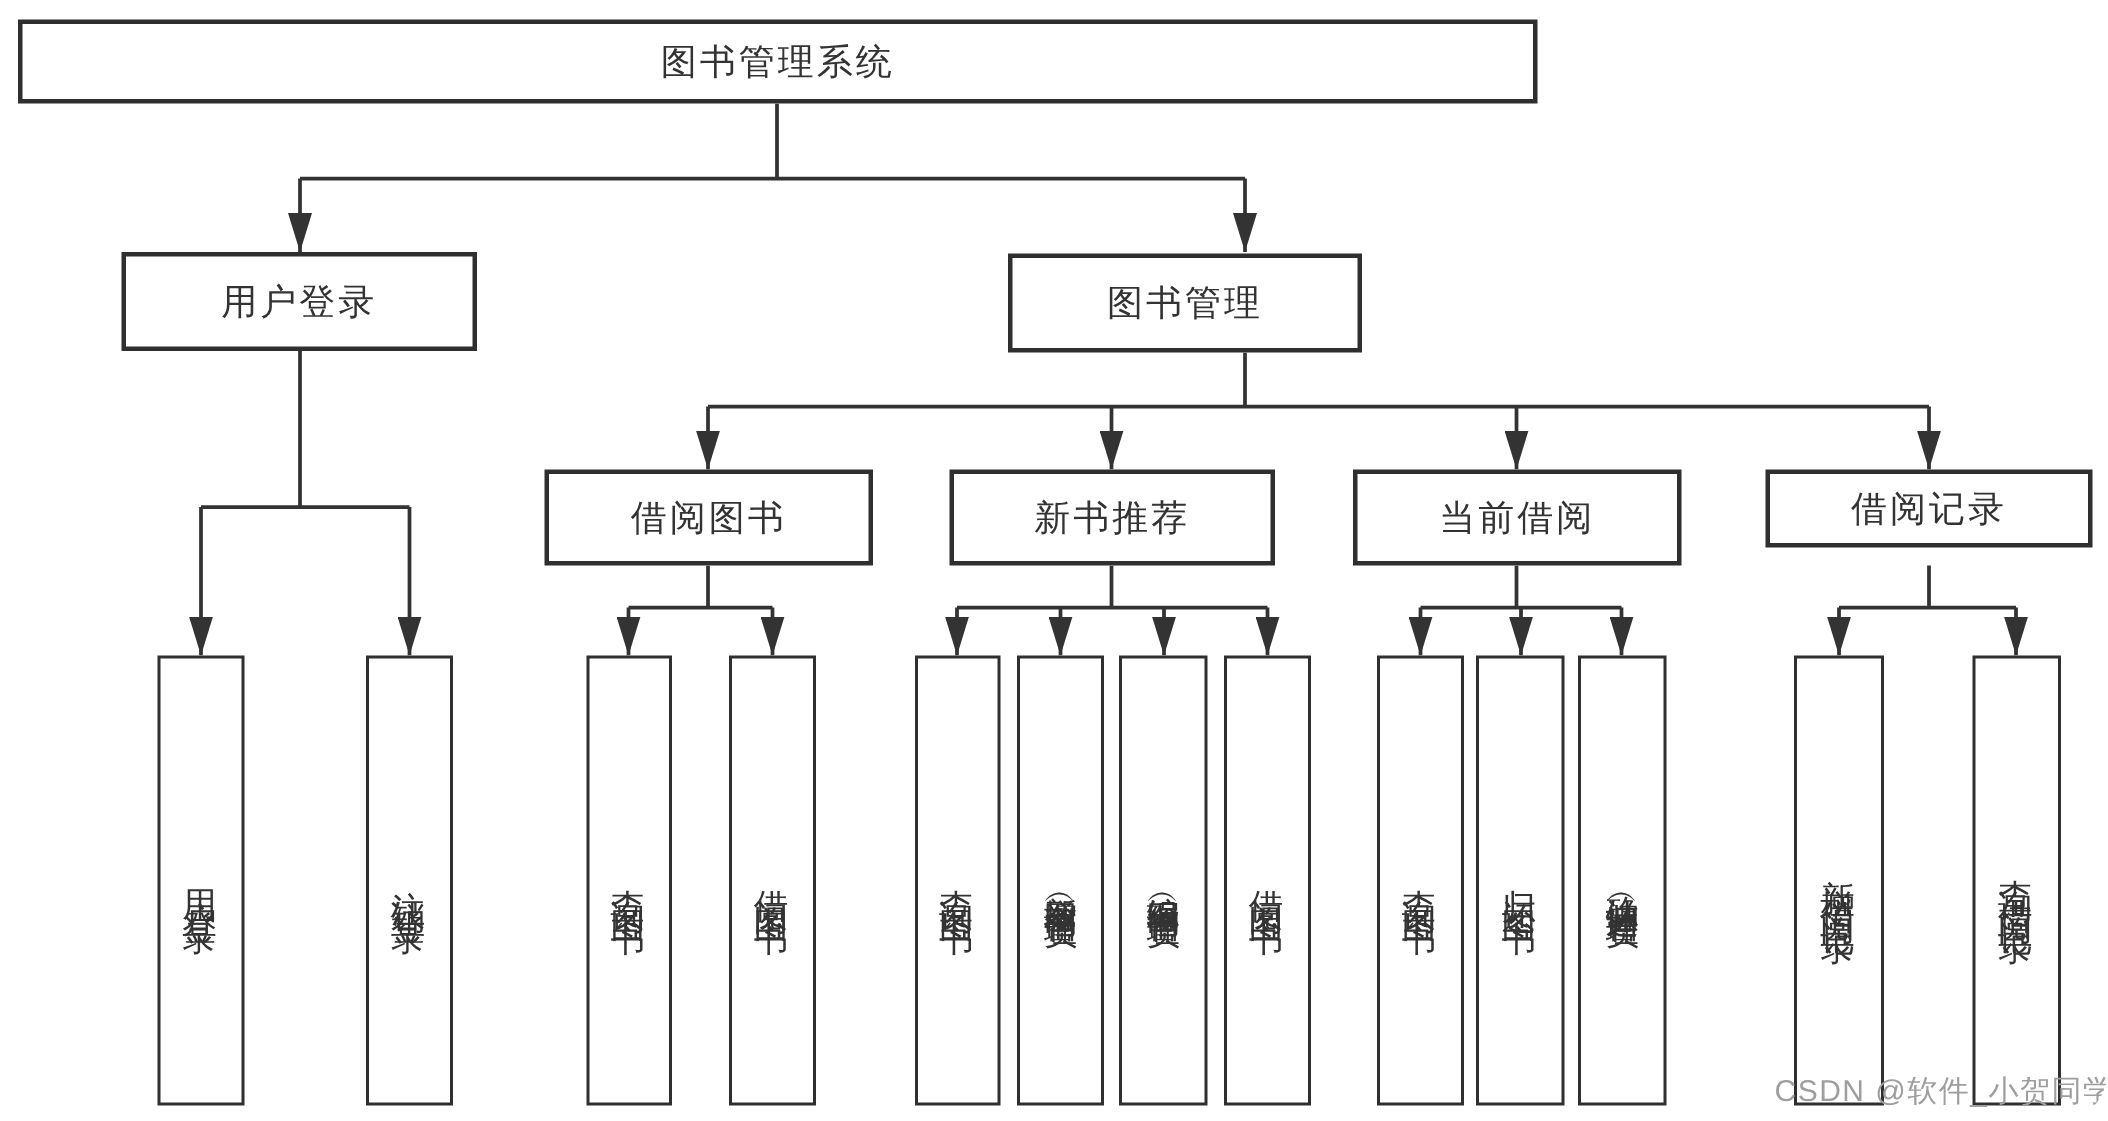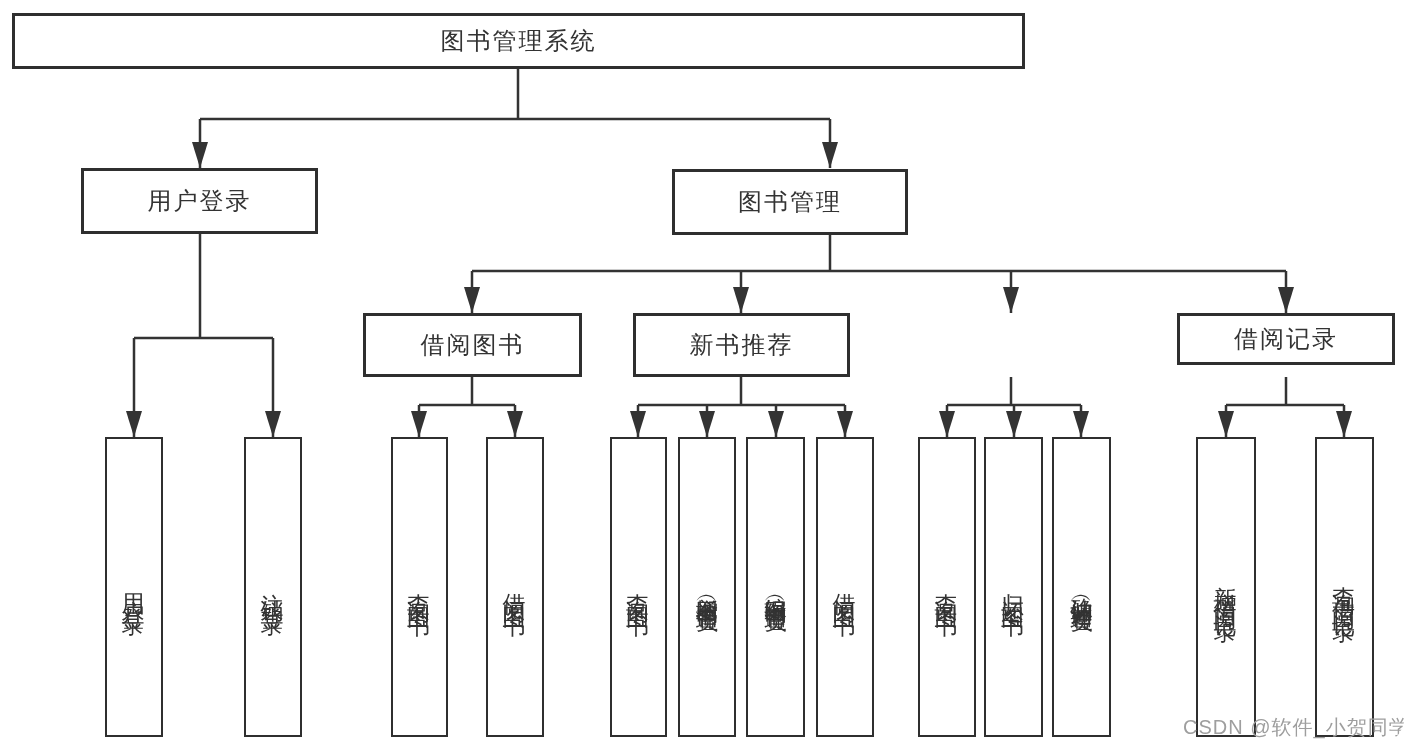--- a/index.html
+++ b/index.html
@@ -66,20 +66,21 @@
     </g>
   </svg>
 
   <div class="box" style="left:12px;top:13px;width:1013px;height:56px">图书管理系统</div>
 
   <div class="box" style="left:81px;top:168px;width:237px;height:66px">用户登录</div>
   <div class="box" style="left:672px;top:169px;width:236px;height:66px">图书管理</div>
 
   <div class="box" style="left:363px;top:313px;width:219px;height:64px">借阅图书</div>
   <div class="box" style="left:633px;top:313px;width:217px;height:64px">新书推荐</div>
+  <div class="box" style="left:902px;top:313px;width:219px;height:64px">当前借阅</div>
   <div class="box" style="left:1177px;top:313px;width:218px;height:52px">借阅记录</div>
 
   <div class="box leaf" style="left:105px;top:437px;width:58px;height:300px">用户登录</div>
   <div class="box leaf" style="left:244px;top:437px;width:58px;height:300px">注销登录</div>
 
   <div class="box leaf" style="left:391px;top:437px;width:57px;height:300px">查询图书</div>
   <div class="box leaf" style="left:486px;top:437px;width:58px;height:300px">借阅图书</div>
 
   <div class="box leaf" style="left:610px;top:437px;width:57px;height:300px">查询图书</div>
   <div class="box leaf long" style="left:678px;top:437px;width:58px;height:300px">新增图书（管理员）</div>

